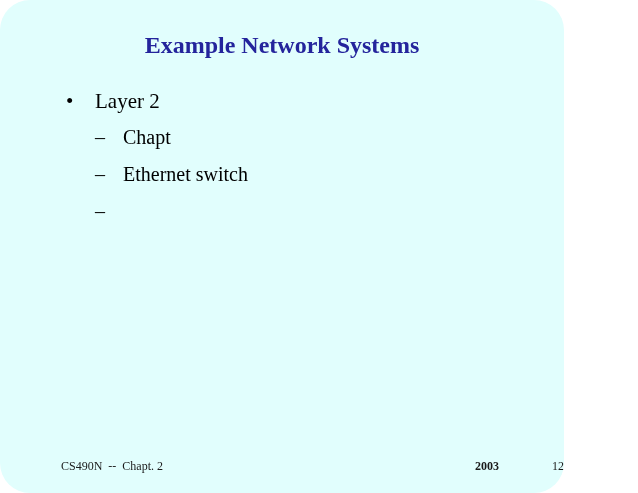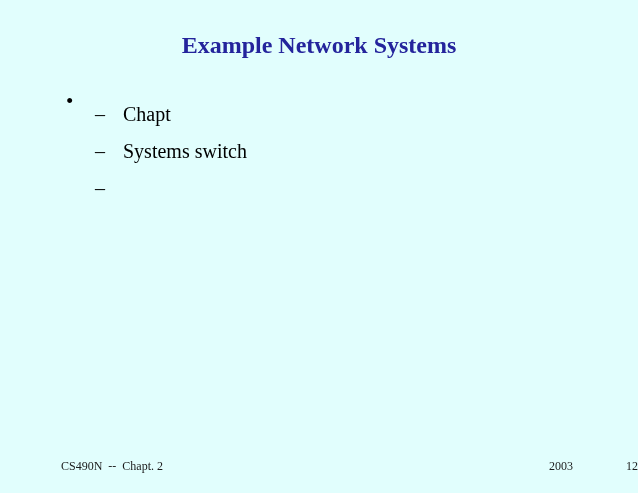--- a/index.html
+++ b/index.html
@@ -1,26 +1,27 @@
 <!DOCTYPE html>
 <html><head>
 <meta charset="utf-8">
 <style>
   html, body {
     margin: 0;
     padding: 0;
   }
   .slide {
     position: relative;
-    width: 638px;
+    width: 564px;
     height: 493px;
     background: #E1FEFD;
     overflow: hidden;
     font-family: "Liberation Serif", "DejaVu Serif", serif;
     color: #000000;
+    border-radius: 30px;
   }
   .slide-title {
     position: absolute;
     top: 32px;
     left: 0;
     right: 0;
     text-align: center;
     font-size: 24px;
     font-weight: bold;
     color: #24249C;
@@ -73,43 +74,45 @@
   }
   .footer-center {
     position: absolute;
     left: 0;
     right: 0;
     text-align: right;
   }
   .footer-right {
     position: absolute;
     right: 65px;
+    font-weight: bold;
   }
 </style>
 </head>
 <body>
 
 <div class="slide">
 
   <div class="slide-title">Example Network Systems</div>
 
   <div class="content">
 
     <div class="bullet-item">
       <span class="marker">•</span>
+      <span>Layer 2</span>
     </div>
 
     <div class="sub-bullet-item">
       <span class="marker">–</span>
       <span>Chapt</span>
     </div>
 
     <div class="sub-bullet-item">
       <span class="marker">–</span>
-      <span>Systems switch</span>
+      <span>Ethernet switch</span>
     </div>
 
     <div class="sub-bullet-item">
       <span class="marker">–</span>
     </div>
 
   </div>
 
   <div class="footer">
     <span class="footer-center">12</span>

